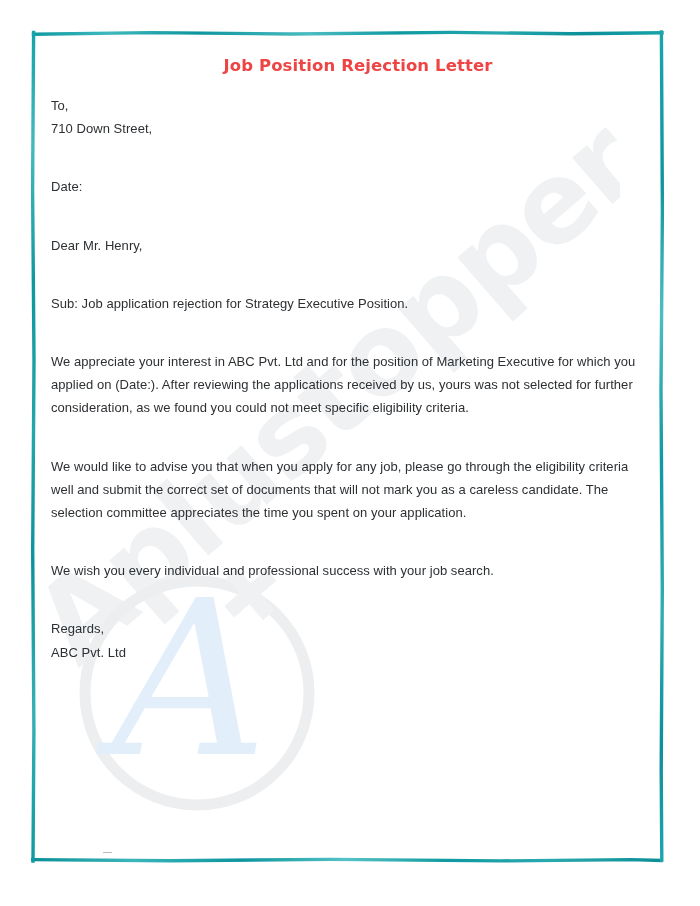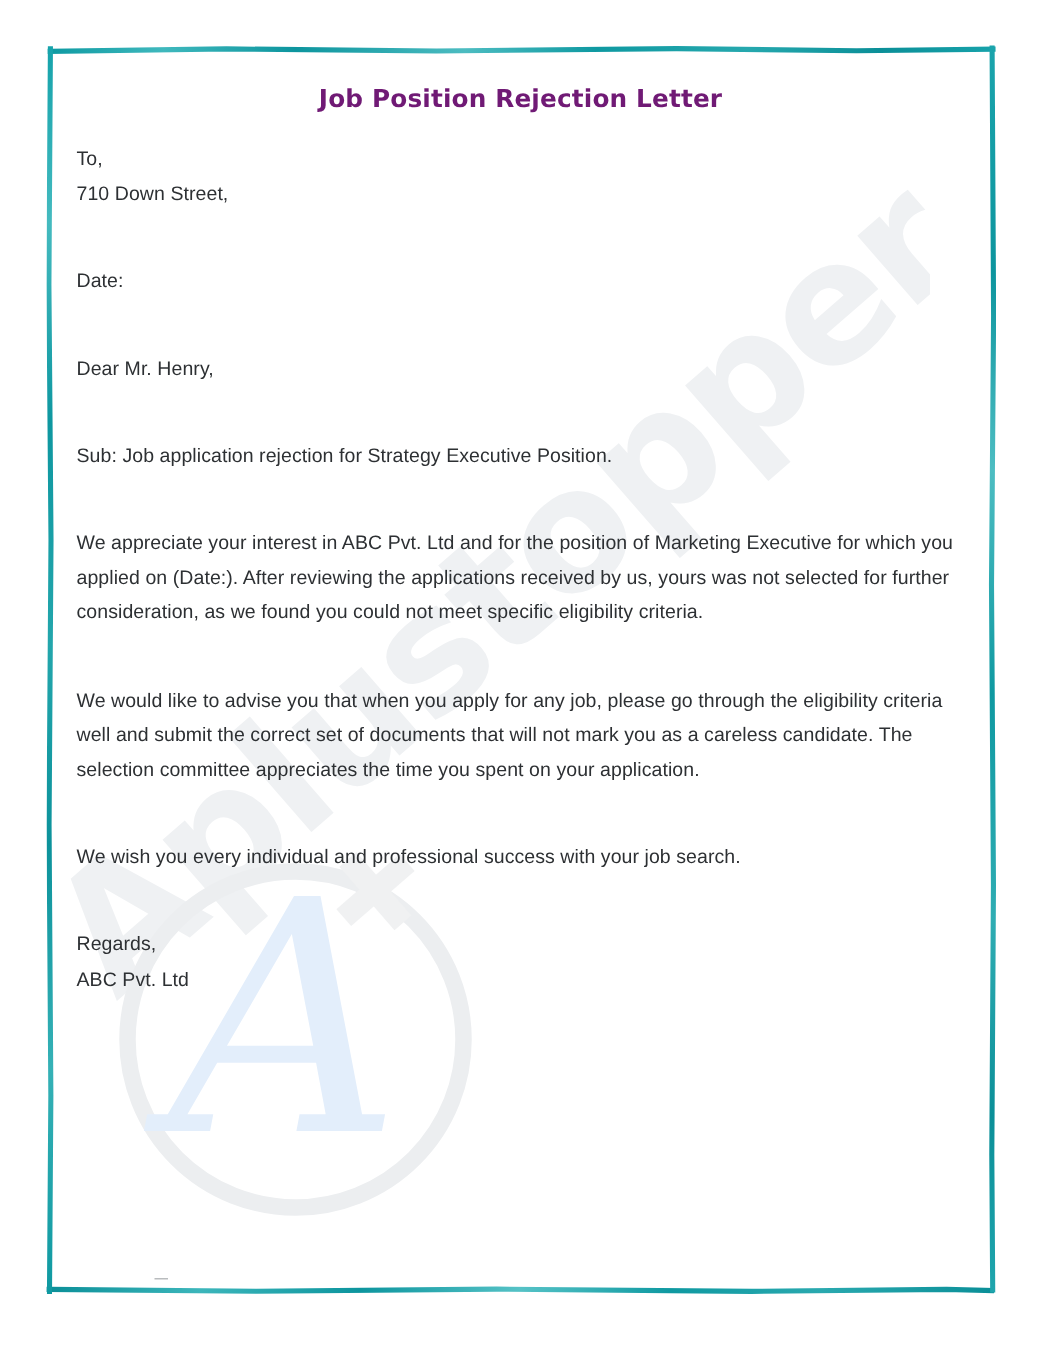--- a/index.html
+++ b/index.html
@@ -79,24 +79,24 @@
     height: 820px;
   }
   #doc-title {
     margin: 0;
     padding: 0;
     width: 592px;
     text-align: center;
     font-family: "DejaVu Sans", sans-serif;
     font-size: 16.5px;
     font-weight: 700;
-    color: #701a75;
+    color: #ef4444;
     letter-spacing: 0.1px;
     position: absolute;
-    left: 0;
+    left: 11px;
     top: 26px;
   }
 
   #body-blocks {
     position: absolute;
     left: 0;
     top: 64px;
     width: 592px;
     font-size: 13px;
     line-height: 23.2px;

